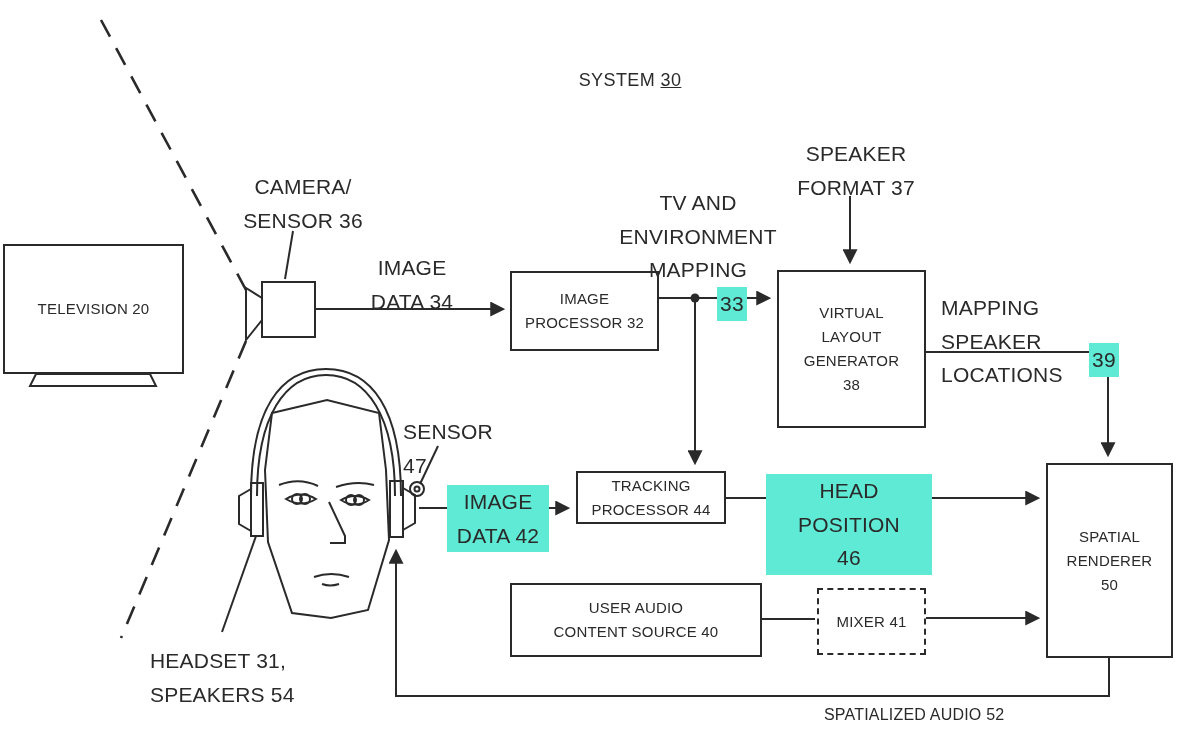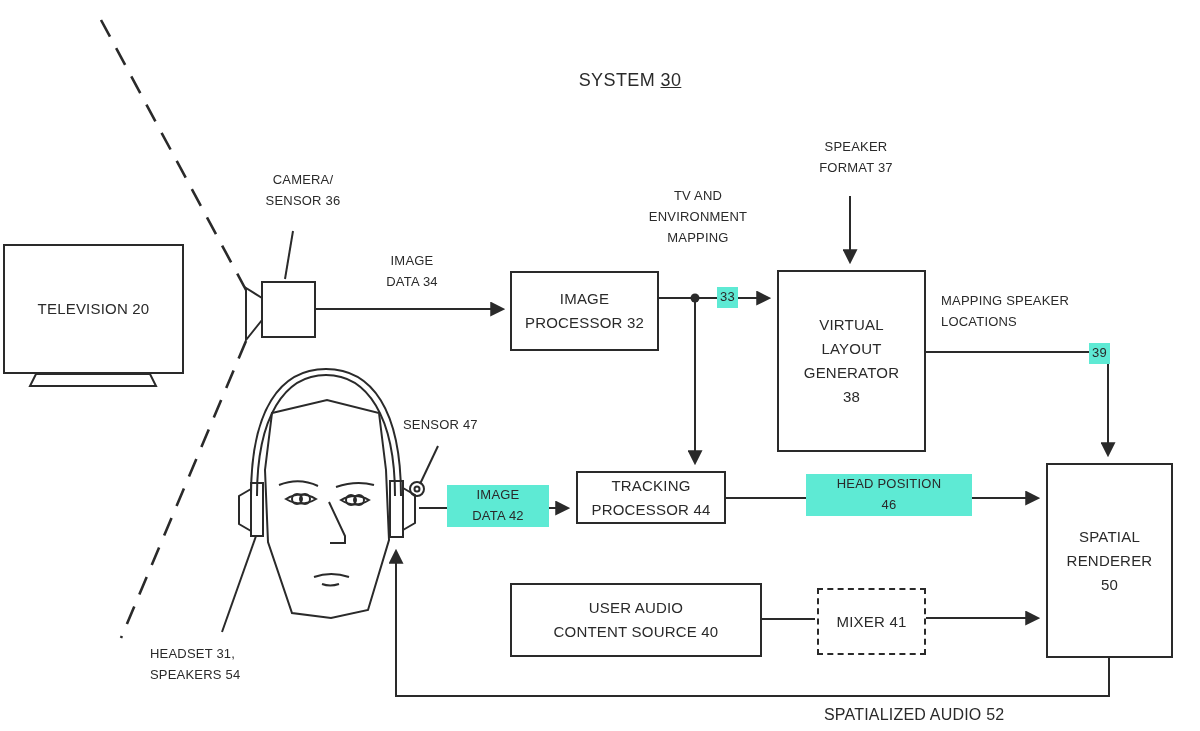--- a/index.html
+++ b/index.html
@@ -8,21 +8,21 @@
     font-family:"Liberation Sans","DejaVu Sans",sans-serif;color:#2a2a2a;
   }
   #wires{position:absolute;left:0;top:0;z-index:1;}
   .box{
     position:absolute;z-index:2;box-sizing:border-box;background:#fff;
     border:2px solid #2a2a2a;display:flex;align-items:center;justify-content:center;
     text-align:center;white-space:pre-line;font-size:15px;line-height:1.6;letter-spacing:.2px;
   }
   .box.dashed{border-style:dashed;}
   .lbl{
-    position:absolute;z-index:3;white-space:pre-line;font-size:13px;line-height:1.6;
+    position:absolute;z-index:3;white-space:pre-line;font-size:21px;line-height:1.6;
     letter-spacing:.2px;text-align:center;
   }
   .lbl.left{text-align:left;}
   .lbl.bg{background:#5eead4;padding:0 3px;}
   .title{font-size:18px;letter-spacing:.4px;}
   .title .ref{text-decoration:underline;}
 </style>
 </head>
 <body>
 
@@ -88,21 +88,21 @@
       <path d="M314,577 Q331,571 349,577"></path>
       <path d="M322,584 Q330,587 339,584"></path>
     </g>
   </svg>
 
   <div class="box" style="left:3px;top:244px;width:181px;height:130px;">TELEVISION 20</div>
 
   <div class="box" style="left:510px;top:271px;width:149px;height:80px;">IMAGE
 PROCESSOR 32</div>
 
-  <div class="box" style="left:777px;top:270px;width:149px;height:182px;">VIRTUAL
+  <div class="box" style="left:777px;top:270px;width:149px;height:158px;">VIRTUAL
 LAYOUT
 GENERATOR
 38</div>
 
   <div class="box" style="left:576px;top:471px;width:150px;height:53px;">TRACKING
 PROCESSOR 44</div>
 
   <div class="box" style="left:510px;top:583px;width:252px;height:74px;">USER AUDIO
 CONTENT SOURCE 40</div>
 
@@ -132,21 +132,21 @@
 
   <div class="lbl bg" style="left:1089px;top:343px;">39</div>
 
   <div class="lbl bg" style="left:717px;top:287px;">33</div>
 
   <div class="lbl left" style="left:403px;top:415px;width:110px;">SENSOR 47</div>
 
   <div class="lbl bg" style="left:447px;top:485px;width:96px;">IMAGE
 DATA 42</div>
 
-  <div class="lbl bg" style="left:806px;top:474px;width:160px;">HEAD POSITION
+  <div class="lbl bg" style="left:766px;top:474px;width:160px;">HEAD POSITION
 46</div>
 
   <div class="lbl left" style="left:150px;top:644px;width:150px;">HEADSET 31,
 SPEAKERS 54</div>
 
   <div class="lbl left" style="left:824px;top:702px;width:230px;font-size:16px;">SPATIALIZED AUDIO 52</div>
 
 </div>
 
 </body></html>

